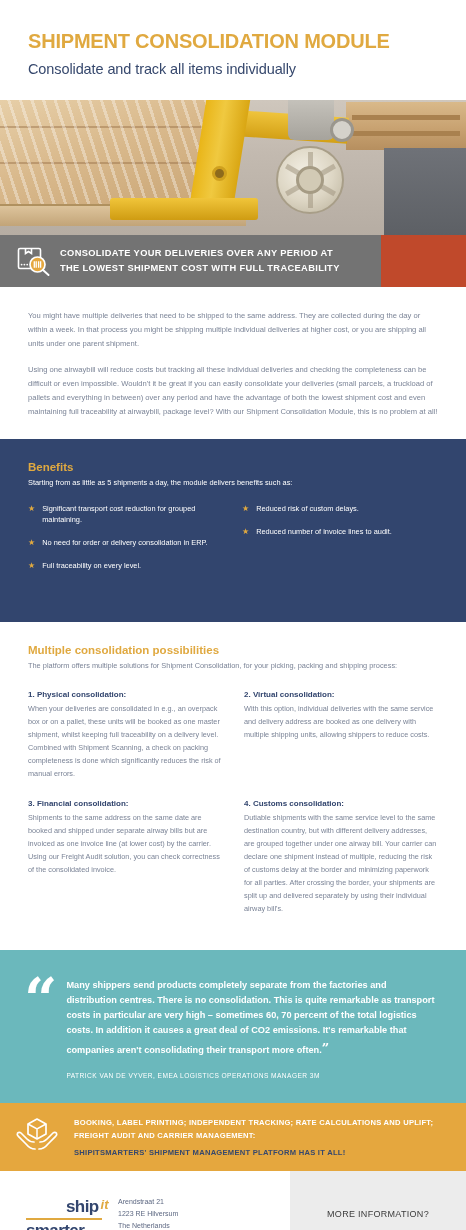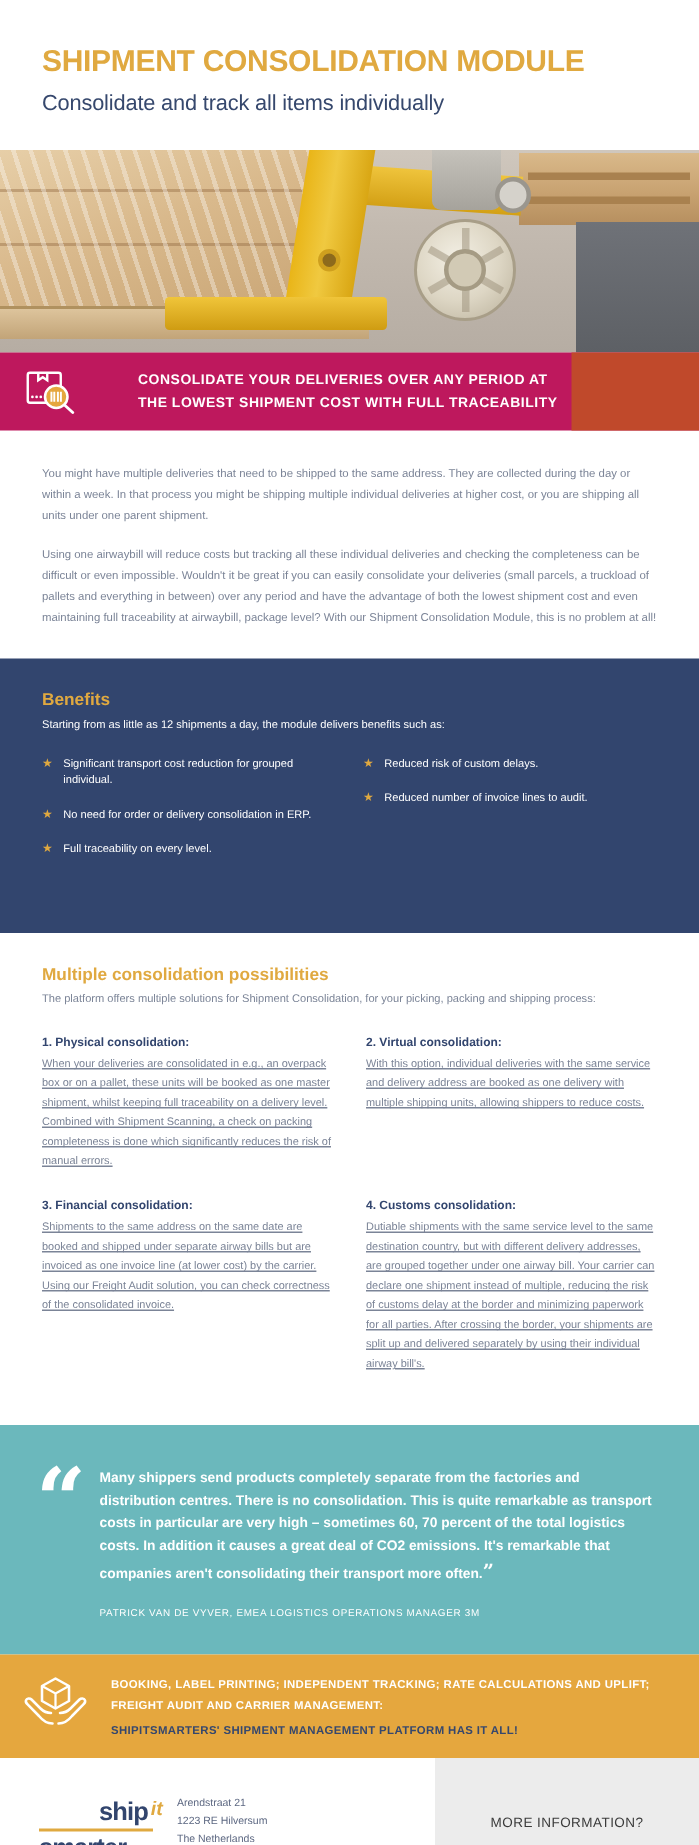--- a/index.html
+++ b/index.html
@@ -100,21 +100,21 @@
   .hero .motor {
     position:absolute; left:288px; top:-6px; width:46px; height:46px; border-radius:6px;
     background:linear-gradient(180deg,#c9c6bf 0%,#a6a39c 100%);
   }
   .hero .caster {
     position:absolute; left:330px; top:18px; width:24px; height:24px; border-radius:50%;
     background:#d5d2cb; border:3px solid #9a968e;
   }
 
   
-  .banner { position:relative; display:flex; align-items:center; height:52px; background:#be185d;gap:32px; }
+  .banner { position:relative; display:flex; align-items:center; height:52px; background:#737373; }
   .banner .redblock { position:absolute; right:0; top:0; width:85px; height:52px; background:#c0492b; }
   .banner .icon { width:52px; display:flex; justify-content:center; align-items:center; margin-left:8px; }
   .banner .btext {
     color:#ffffff; font-size:9.3px; font-weight:bold; letter-spacing:.35px;
     line-height:1.65; text-transform:uppercase; position:relative; z-index:2;
   }
 
   
   .copy { padding:22px 28px 20px 28px; }
   .copy p { font-size:7.6px; line-height:1.85; color:#7b8497; margin-bottom:12px; }
@@ -130,21 +130,21 @@
   .bitem .star { color:#e0a940; font-size:8px; line-height:1.55; flex:0 0 auto; }
   .bitem .btxt { color:#ffffff; font-size:7.4px; line-height:1.55; }
 
   
   .poss { padding:22px 28px 16px 28px; }
   .poss h2 { color:#e0a940; font-size:11.5px; font-weight:bold; margin-bottom:4px; }
   .poss .lead { color:#7b8497; font-size:7.4px; line-height:1.7; margin-bottom:18px; }
   .poss .grid { display:flex; flex-wrap:wrap; gap:0 22px;margin-top:12px; }
   .pcell { width:calc(50% - 11px); margin-bottom:18px; }
   .pcell h3 { color:#32456e; font-size:8px; font-weight:bold; margin-bottom:4px; }
-  .pcell p { color:#7b8497; font-size:7.3px; line-height:1.78;text-decoration:underline; }
+  .pcell p { color:#7b8497; font-size:7.3px; line-height:1.78; }
 
   
   .quote { background:#6bb8bc; padding:26px 28px 24px 24px; display:flex; gap:12px; }
   .quote .qmark {
     color:#ffffff; font-family:"DejaVu Serif", serif; font-size:58px; font-weight:bold;
     line-height:.72; letter-spacing:-3px; flex:0 0 auto; padding-top:4px;
   }
   .quote .qbody { padding-top:2px; }
   .quote .qtext { color:#ffffff; font-size:9.2px; font-weight:bold; line-height:1.62; }
   .quote .qtext .endmark { font-family:"DejaVu Serif", serif; font-size:13px; letter-spacing:-1px; }
@@ -228,26 +228,26 @@
     </div>
   </div>
 
   <div class="copy">
     <p>You might have multiple deliveries that need to be shipped to the same address. They are collected during the day or within a week. In that process you might be shipping multiple individual deliveries at higher cost, or you are shipping all units under one parent shipment.</p>
     <p>Using one airwaybill will reduce costs but tracking all these individual deliveries and checking the completeness can be difficult or even impossible. Wouldn't it be great if you can easily consolidate your deliveries (small parcels, a truckload of pallets and everything in between) over any period and have the advantage of both the lowest shipment cost and even maintaining full traceability at airwaybill, package level? With our Shipment Consolidation Module, this is no problem at all!</p>
   </div>
 
   <div class="benefits">
     <h2>Benefits</h2>
-    <div class="lead">Starting from as little as 12 shipments a day, the module delivers benefits such as:</div>
+    <div class="lead">Starting from as little as 5 shipments a day, the module delivers benefits such as:</div>
     <div class="cols">
       <div class="col">
         <div class="bitem">
           <span class="star">★</span>
-          <span class="btxt">Significant transport cost reduction for grouped individual.</span>
+          <span class="btxt">Significant transport cost reduction for grouped maintaining.</span>
         </div>
         <div class="bitem">
           <span class="star">★</span>
           <span class="btxt">No need for order or delivery consolidation in ERP.</span>
         </div>
         <div class="bitem">
           <span class="star">★</span>
           <span class="btxt">Full traceability on every level.</span>
         </div>
       </div>

